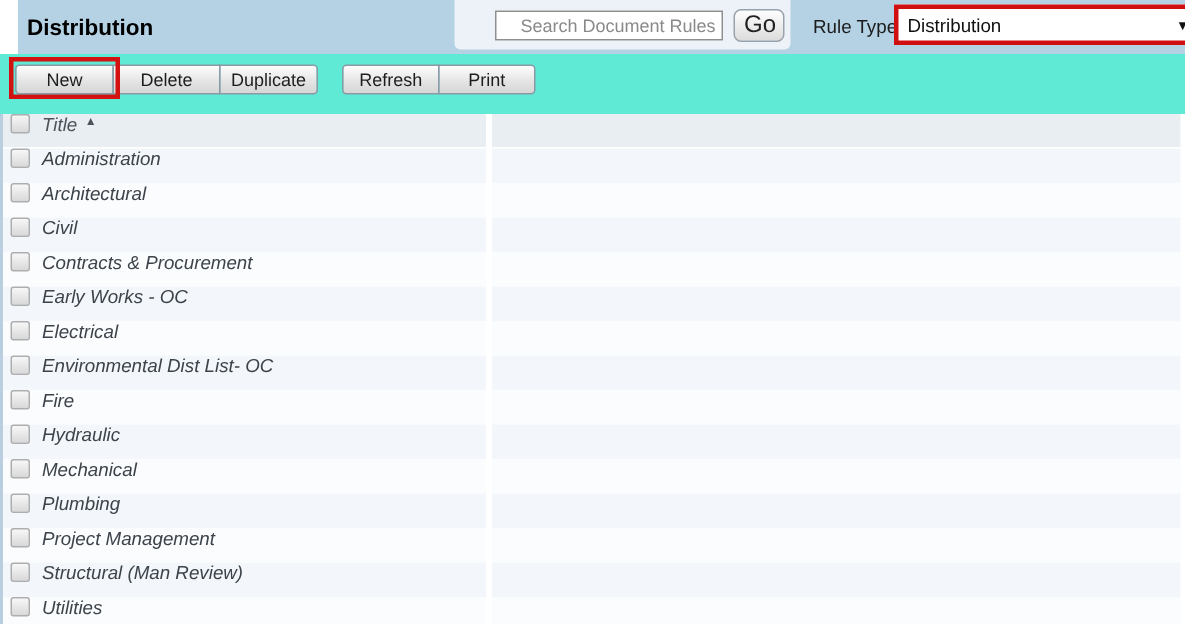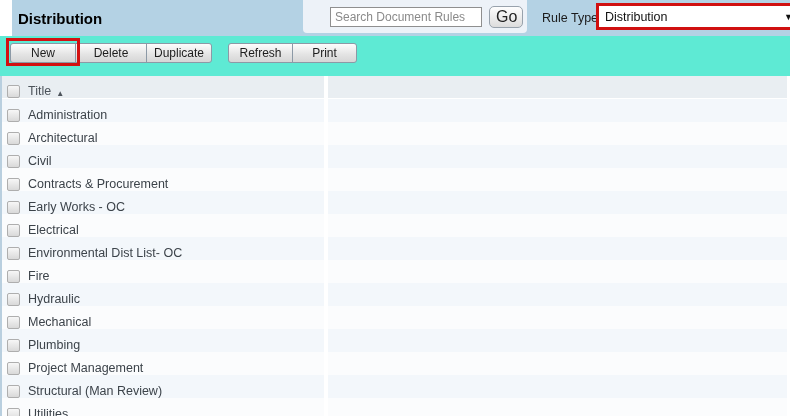--- a/index.html
+++ b/index.html
@@ -3,21 +3,21 @@
 <meta charset="utf-8">
 <style>
   html,body{margin:0;padding:0;}
   body{font-family:"Liberation Sans", sans-serif; background:#fff;}
   .screen{position:relative; width:790px; height:416px; overflow:hidden; background:#fff;}
 
   
   .topbar{position:absolute; top:0; left:12px; width:790px; height:44px; background:#b4d2e4;text-decoration:underline;}
   .page-title{position:absolute; left:6px; top:10px; font-size:15px; font-weight:bold; color:#000;}
   .search-panel{position:absolute; left:291px; top:0; width:224px; height:33px; background:#edf2f8; border-radius:0 0 4px 4px;}
-  .search-input{position:absolute; left:27px; top:7px; width:142px; height:18px; border:1px solid #8f8f8f; font-size:12px; padding:0 4px; color:#444; background:#fff; font-family:"Liberation Sans", sans-serif;}
+  .search-input{position:absolute; left:27px; top:7px; width:142px; height:18px; border:1px solid #8f8f8f; font-size:12px; padding:0 4px; color:#444; background:#fff; font-family:"Liberation Sans", sans-serif;text-align:right;}
   .search-input::placeholder{color:#8a8a8a; opacity:1;}
   .go-btn{position:absolute; left:186px; top:6px; width:34px; height:22px; border:1px solid #98a2ac; border-radius:5px; background:linear-gradient(#fefefe,#dcdcdc); font-size:16px; color:#222; font-family:"Liberation Sans", sans-serif; cursor:pointer;}
   .ruletype-label{position:absolute; left:530px; top:11px; font-size:12.5px; color:#1b1b1b;}
   .ruletype-select{position:absolute; left:584px; top:3px; width:206px; height:27px; box-sizing:border-box; border:3px solid #d01010; background:#fff; display:flex; align-items:center; justify-content:space-between; padding:0 6px; font-size:12.5px; color:#101010; cursor:pointer;}
   .caret{font-size:9px; color:#111;}
 
   
   .toolbar{position:absolute; top:36px; left:0; width:790px; height:40px; background:#5eead4;}
   .btn-group{position:absolute; top:7px; display:flex;}
   .btn-group.g1{left:10px;}
@@ -26,21 +26,21 @@
   .tb-btn + .tb-btn{margin-left:-1px;}
   .btn-group .tb-btn:first-child{border-radius:3px 0 0 3px;}
   .btn-group .tb-btn:last-child{border-radius:0 3px 3px 0;}
   .w66{width:66px;} .w72{width:72px;} .w65{width:65px;}
   .annotation-new{position:absolute; left:6px; top:2px; width:74px; height:28px; box-sizing:border-box; border:3px solid #d31111; pointer-events:none;}
 
   
   .rules-table{position:absolute; top:76px; left:0; width:790px; bottom:0; background:#fff; border-left:2px solid #b9cfdf; box-sizing:border-box; overflow:hidden;}
   .thead{display:flex; height:22px; margin-bottom:1px;}
   .thead .cell{background:#e9eef2;}
-  .cell{display:flex; align-items:flex-end;}
+  .cell{display:flex; align-items:flex-start;font-style:italic;}
   .cell.main{width:322px; margin-right:4px;}
   .cell.rest{flex:1; margin-right:3px;}
   .trow{display:flex; height:23px;}
   .trow:nth-child(odd) .cell{background:#f3f7fb;}
   .trow:nth-child(even) .cell{background:#fbfcfd;}
   .checkbox{width:13px; height:13px; margin-left:5px; box-sizing:border-box; border:1px solid #aeaeae; border-radius:2px; background:linear-gradient(#f7f7f7,#d9d9d9); cursor:pointer; flex:0 0 auto;}
   .th-label{margin-left:8px; font-size:12.5px; color:#4c535a;}
   .sort-icon{margin-left:5px; font-size:8px; color:#4c535a;}
   .row-title{margin-left:8px; font-size:12.5px; color:#3c434a; white-space:nowrap;}
 </style>

